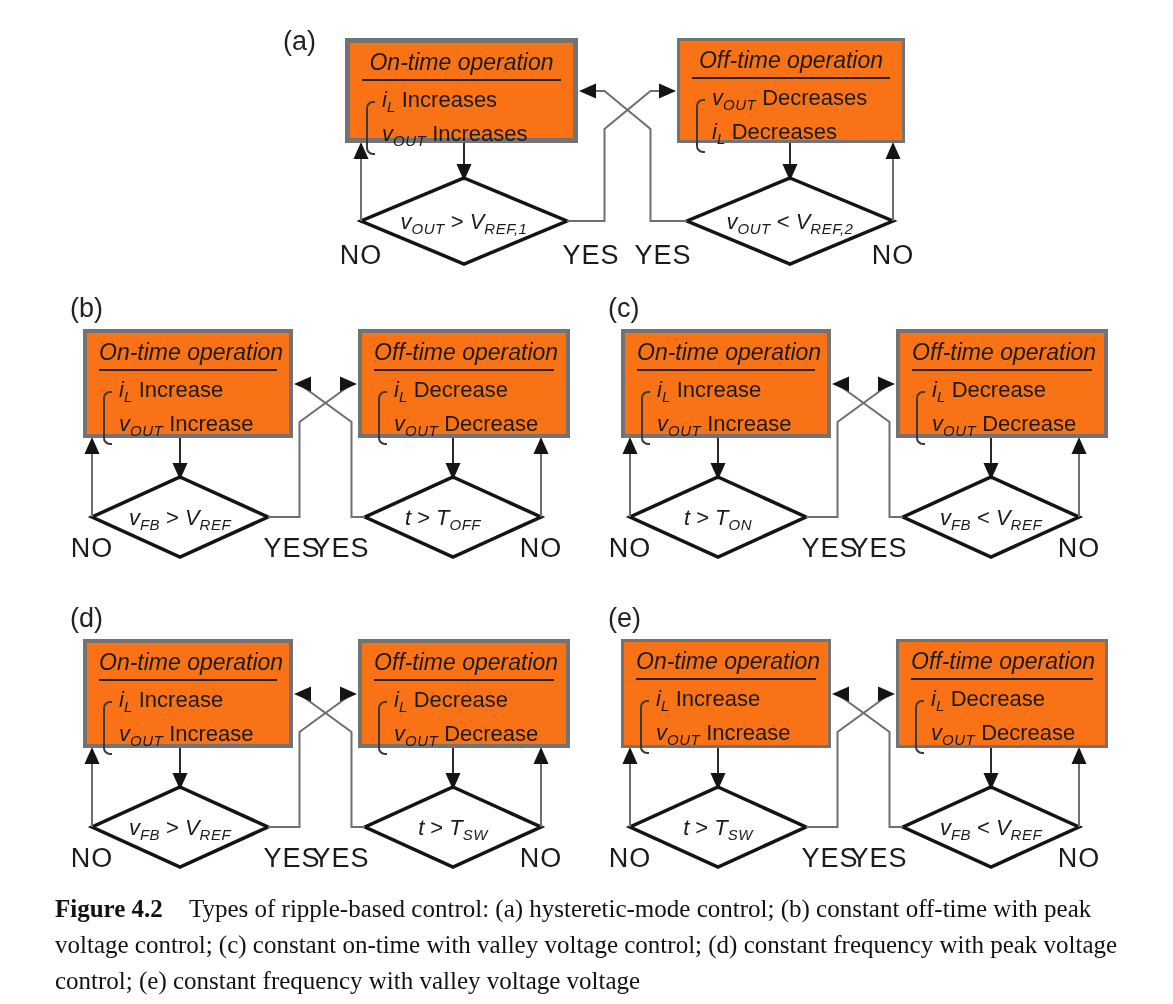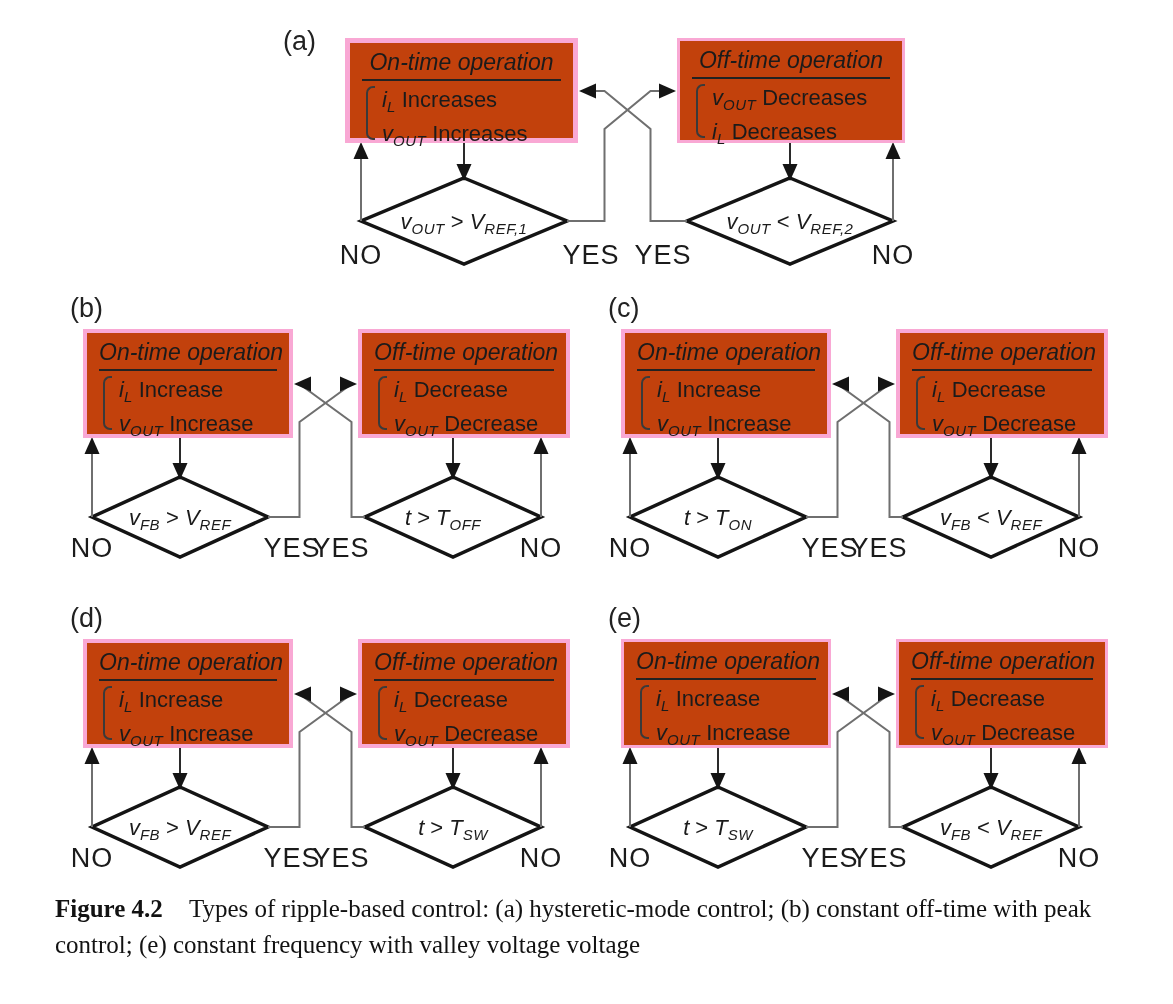--- a/index.html
+++ b/index.html
@@ -1,42 +1,43 @@
 <!DOCTYPE html>
 <html lang="en"><head>
 <meta charset="utf-8">
 <style>
   *{box-sizing:border-box;margin:0;padding:0}
   html,body{width:1173px;height:1004px;background:#fff;font-family:"Liberation Sans",sans-serif;color:#1b1b1b}
   #diagram{position:relative;width:1173px;height:1004px;overflow:hidden;background:#fff}
   .panel{position:absolute}
   .plabel{position:absolute;font-size:27px;color:#222}
   .wires{position:absolute;left:0;top:0;overflow:visible}
-  .opbox{position:absolute;border:4px solid #f9a8d4;background:#c2410c}
+  .opbox{position:absolute;border:4px solid #737373;background:#f97316}
   .optitle{font-style:italic;font-size:23px;text-align:center;margin:6px 12px 0;padding-bottom:3px;border-bottom:2.5px solid #222;white-space:nowrap}
-  .oprows{display:flex;align-items:flex-start;margin:5px 0 0 16px}
+  .oprows{display:flex;align-items:flex-end;margin:5px 0 0 16px}
   .brace{width:9px;height:54px;border:2.5px solid #3a3a3a;border-right:none;border-radius:7px 0 0 7px;margin-right:7px;flex:none}
   .oprow{font-size:22px;line-height:27px;white-space:nowrap}
   .vr{font-style:italic}
   sub.sb{font-size:15px;font-style:italic;letter-spacing:.5px}
   .wd{margin-left:6px}
   .cond{position:absolute;transform:translate(-50%,-50%);font-size:22px;white-space:nowrap}
   .opr{padding:0 6px}
   .tag{position:absolute;transform:translateX(-50%);font-size:27px;letter-spacing:1px;white-space:nowrap}
   .caption{position:absolute;left:55px;top:891px;width:1100px;font-family:"Liberation Serif",serif;font-size:25px;line-height:36px;color:#121212}
   .capline{white-space:nowrap}
   .caption b{margin-right:26px}
   .watermark{position:absolute;right:4px;top:938px;font-size:32px;letter-spacing:3px;color:rgba(150,150,150,.62);z-index:4;white-space:nowrap}
 </style>
 </head>
 <body>
 
 <div id="diagram">
   <div class="caption">
     <div class="capline"><b>Figure 4.2</b><span>Types of ripple-based control: (a) hysteretic-mode control; (b) constant off-time with peak</span></div>
+    <div class="capline"><span>voltage control; (c) constant on-time with valley voltage control; (d) constant frequency with peak voltage</span></div>
     <div class="capline"><span>control; (e) constant frequency with valley voltage voltage</span></div>
   </div>
 
   <div class="panel" style="left: 278px; top: 16px; width: 635px; height: 262px;">
     <div class="plabel" style="left: 5px; top: 10px;">(a)</div>
     <svg class="wires" xmlns="http://www.w3.org/2000/svg" viewBox="0 0 635 262" width="635" height="262">
         <polygon points="186,162 289,205 186,248 83,205" fill="#fff" stroke="#141414" stroke-width="3.5" stroke-linejoin="miter"></polygon>
         <polygon points="512,162 615,205 512,248 409,205" fill="#fff" stroke="#141414" stroke-width="3.5" stroke-linejoin="miter"></polygon>
         <path d="M 289 205 H 326.5 V 113 L 372.5 75 H 385" fill="none" stroke="#6f6f6f" stroke-width="2"></path>
         <path d="M 409 205 H 372.5 V 113 L 326.5 75 H 314" fill="none" stroke="#6f6f6f" stroke-width="2"></path>

